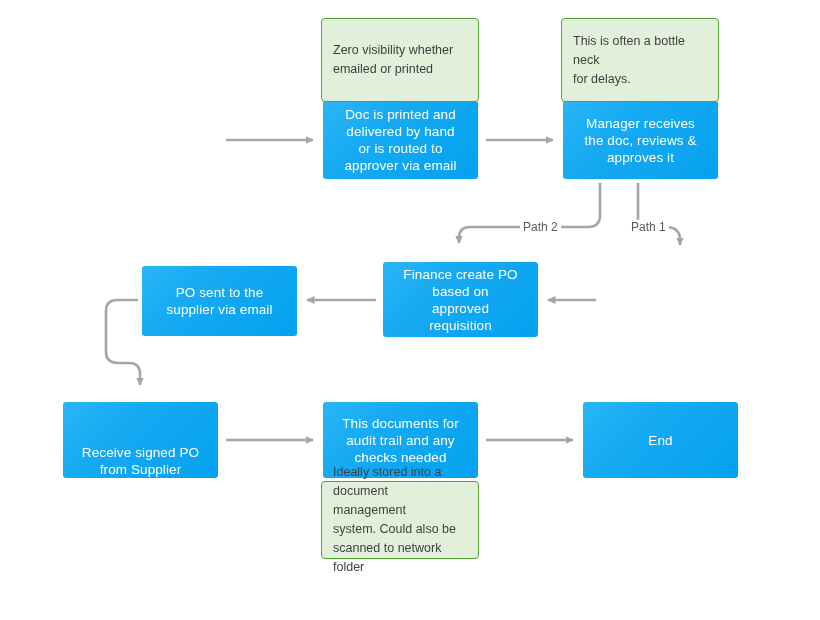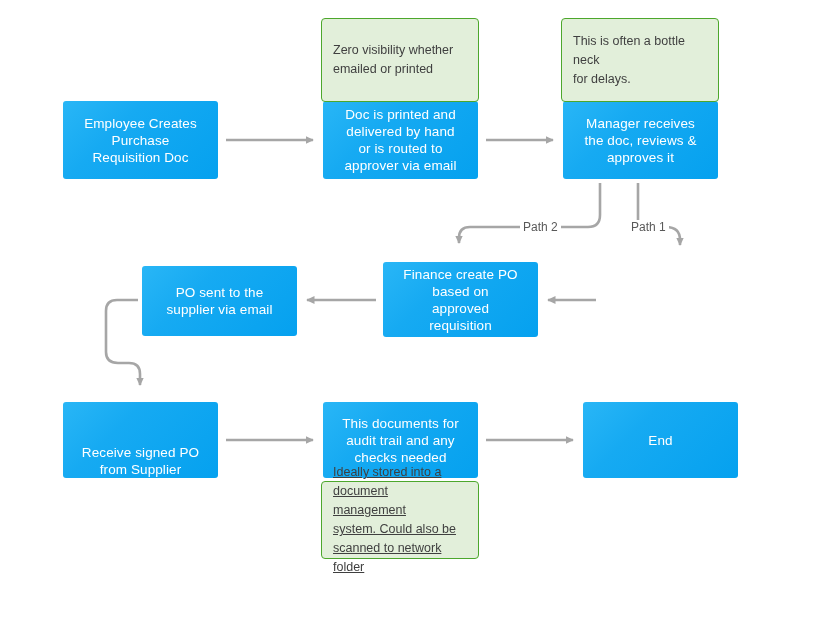--- a/index.html
+++ b/index.html
@@ -102,25 +102,20 @@
       <path d="M 376,300 L 307,300" marker-end="url(#arrowhead)"></path>
 
       <path d="M 142,300 L 117,300 Q 106,300 106,311 L 106,352 Q 106,363 118,363 L 129,363 Q 140,363 140,374 L 140,385" marker-end="url(#arrowhead)"></path>
 
       <path d="M 226,440 L 313,440" marker-end="url(#arrowhead)"></path>
 
       <path d="M 486,440 L 573,440" marker-end="url(#arrowhead)"></path>
     </g>
   </svg>
 
-  <div class="node process" style="left:63px; top:101px; width:155px; height:78px;">
-    <span class="label">Employee Creates
-Purchase
-Requisition Doc</span>
-  </div>
 
   <div class="node process" style="left:323px; top:101px; width:155px; height:78px;">
     <span class="label">Doc is printed and
 delivered by hand
 or is routed to
 approver via email</span>
   </div>
 
   <div class="node process" style="left:563px; top:101px; width:155px; height:78px;">
     <span class="label">Manager receives
@@ -159,21 +154,21 @@
   <div class="node note" style="left:321px; top:18px; width:158px; height:84px;">
     <span class="label">Zero visibility whether
 emailed or printed</span>
   </div>
 
   <div class="node note" style="left:561px; top:18px; width:158px; height:84px;">
     <span class="label">This is often a bottle neck
 for delays.</span>
   </div>
 
-  <div class="node note" style="left:321px; top:481px; width:158px; height:78px;text-decoration:underline;">
+  <div class="node note" style="left:321px; top:481px; width:158px; height:78px;">
     <span class="label">Ideally stored into a
 document management
 system. Could also be
 scanned to network folder</span>
   </div>
 
   <div class="edge-label" style="left:520px; top:220px;">Path 2</div>
 
   <div class="edge-label" style="left:628px; top:220px;">Path 1</div>
 

